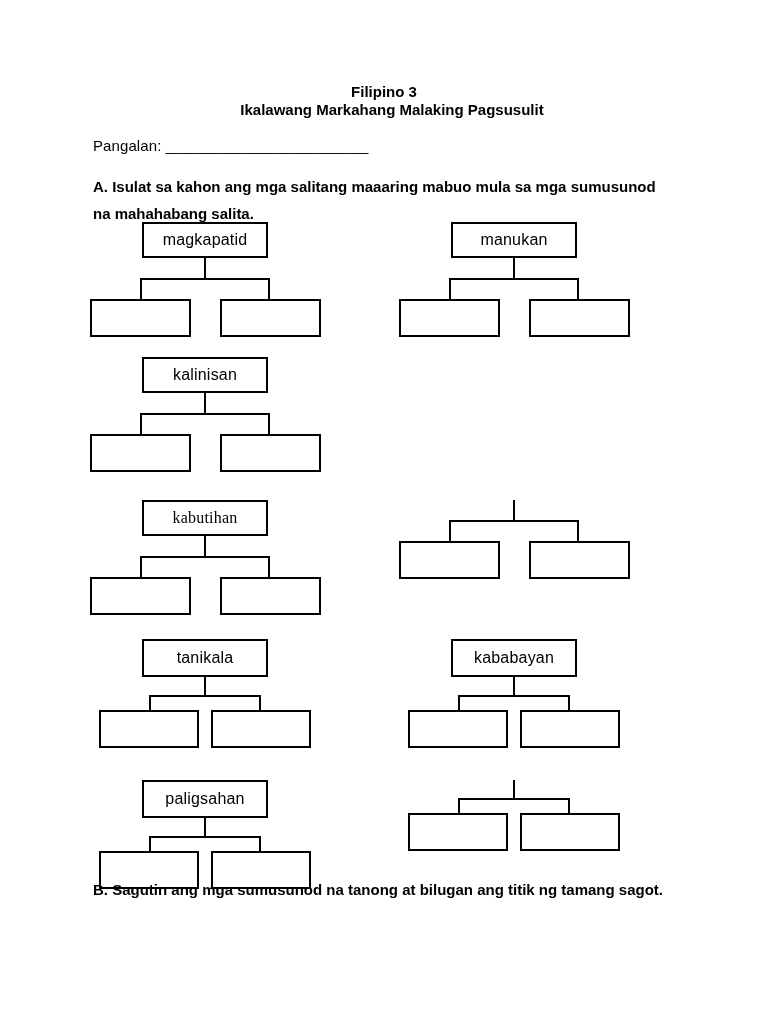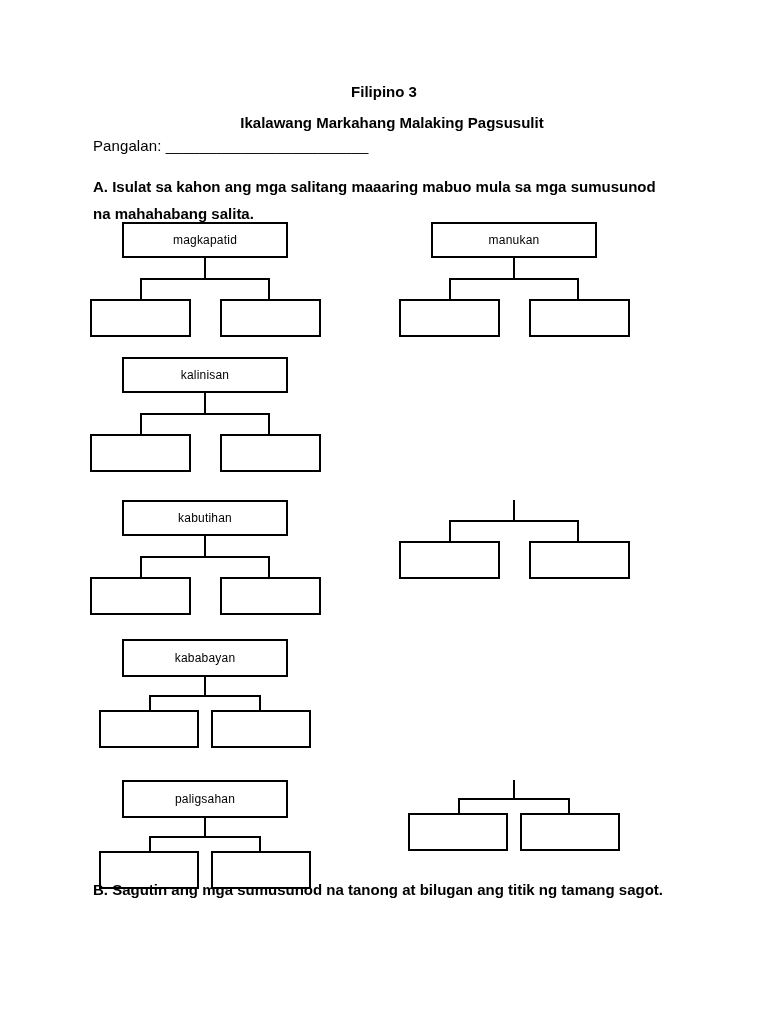--- a/index.html
+++ b/index.html
@@ -15,21 +15,21 @@
     background: #ffffff;
     overflow: hidden;
   }
   .title-line {
     position: absolute; left: 0; right: 0;
     text-align: center;
     font-weight: bold;
     font-size: 15px; line-height: 18px;
   }
   .title-1 { top: 83px; }
-  .title-2 { top: 114px; margin-left: 16px; }
+  .title-2 { top: 101px; margin-left: 16px; }
   .name-line {
     position: absolute; left: 93px; top: 137px;
     font-size: 15px;
     white-space: nowrap;
     letter-spacing: 0.1px;
   }
   .instruction {
     position: absolute; left: 93px;
     font-weight: bold;
     font-size: 15px; line-height: 27px;
@@ -42,35 +42,35 @@
     width: 544px;
   }
   .tree-row {
     display: flex;
     align-items: flex-start;
   }
   .tree-row .col-left  { width: 232px; margin-right: 77px; }
   .tree-row .col-right { width: 235px; }
   .row-0 { margin-bottom: 20px; }
   .row-1 { margin-bottom: 28px; }
-  .row-2 { margin-bottom: 24px; }
+  .row-2 { margin-bottom: 24px; font-family: Liberation Serif, serif; }
   .row-3 { margin-bottom: 32px; }
 
   .tree {
     display: flex;
     flex-direction: column;
     align-items: center;
     width: 232px;
   }
   .parent-box {
     box-sizing: border-box;
-    width: 166px; height: 36px;
+    width: 126px; height: 36px;
     border: 2px solid #000;
     display: flex; align-items: center; justify-content: center;
-    font-size: 12px;
+    font-size: 16px;
     letter-spacing: 0.2px;
     background: #fff;
   }
   .stem { width: 2px; height: 20px; background: #000; }
   .bar {
     box-sizing: content-box;
     width: 130px; height: 19px;
     border-top: 2px solid #000;
     position: relative;
   }
@@ -191,20 +191,36 @@
       <div class="stub stub-r"></div>
     </div>
     <div class="children">
       <div class="answer-box"></div>
       <div class="answer-box"></div>
     </div>
   </div>
 </div>
       </div>
       <div class="tree-row row-3 compact">
+        <div class="col-left">
+  <div class="tree">
+    <div class="parent-box">
+      <span class="word">tanikala</span>
+    </div>
+    <div class="stem"></div>
+    <div class="bar">
+      <div class="stub stub-l"></div>
+      <div class="stub stub-r"></div>
+    </div>
+    <div class="children">
+      <div class="answer-box"></div>
+      <div class="answer-box"></div>
+    </div>
+  </div>
+</div>
         <div class="col-right">
   <div class="tree">
     <div class="parent-box">
       <span class="word">kababayan</span>
     </div>
     <div class="stem"></div>
     <div class="bar">
       <div class="stub stub-l"></div>
       <div class="stub stub-r"></div>
     </div>

